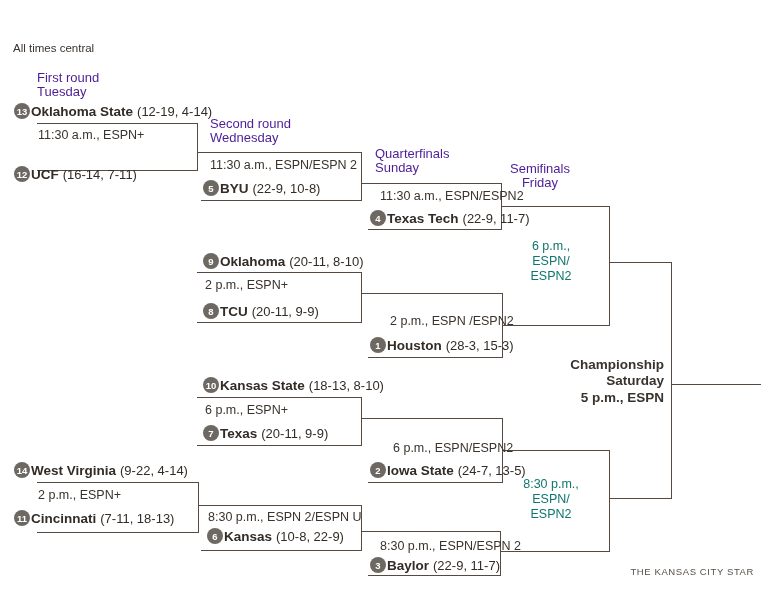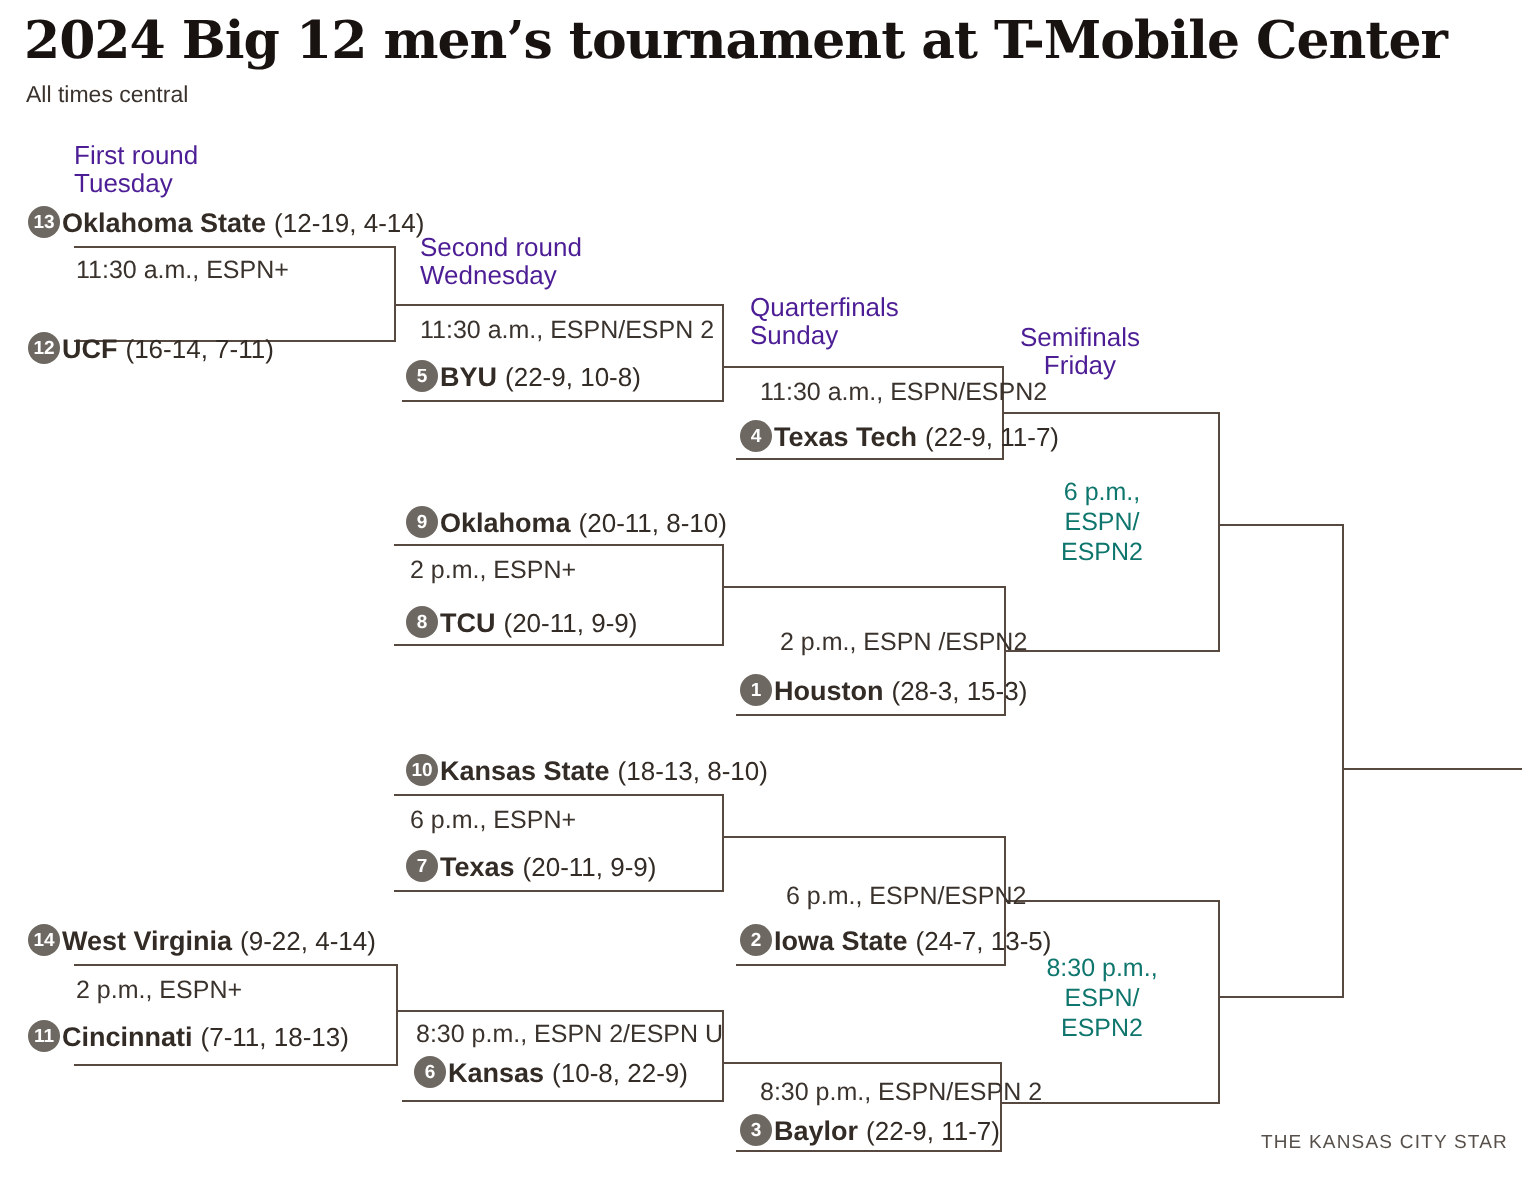--- a/index.html
+++ b/index.html
@@ -26,21 +26,20 @@
   .game-time{position:absolute;font-size:12.5px;color:#3a322c;white-space:nowrap;}
   .time-block{position:absolute;font-size:12.5px;line-height:1.2;text-align:center;color:#0f766e;}
   .champ-block{position:absolute;font-size:13.5px;line-height:1.22;text-align:right;font-weight:bold;color:#3a322c;}
   .credit{position:absolute;right:14px;top:566px;font-size:9.5px;letter-spacing:0.6px;color:#57504a;}
 </style>
 </head>
 <body>
 
 <div id="stage">
 
-  <div class="title">2024 Big 12 men’s tournament at T-Mobile Center</div>
   <div class="subtitle">All times central</div>
 
   <div class="round-label" style="left:37px;top:71px;">
     <div>First round</div>
     <div>Tuesday</div>
   </div>
   <div class="round-label" style="left:210px;top:117px;">
     <div>Second round</div>
     <div>Wednesday</div>
   </div>
@@ -181,16 +180,21 @@
     <div>6 p.m.,</div>
     <div>ESPN/</div>
     <div>ESPN2</div>
   </div>
   <div class="time-block" style="left:501px;top:477px;width:100px;">
     <div>8:30 p.m.,</div>
     <div>ESPN/</div>
     <div>ESPN2</div>
   </div>
 
+  <div class="champ-block" style="left:520px;top:357px;width:144px;">
+    <div>Championship</div>
+    <div>Saturday</div>
+    <div>5 p.m., ESPN</div>
+  </div>
 
   <div class="credit">THE KANSAS CITY STAR</div>
 
 </div>
 
 </body></html>

